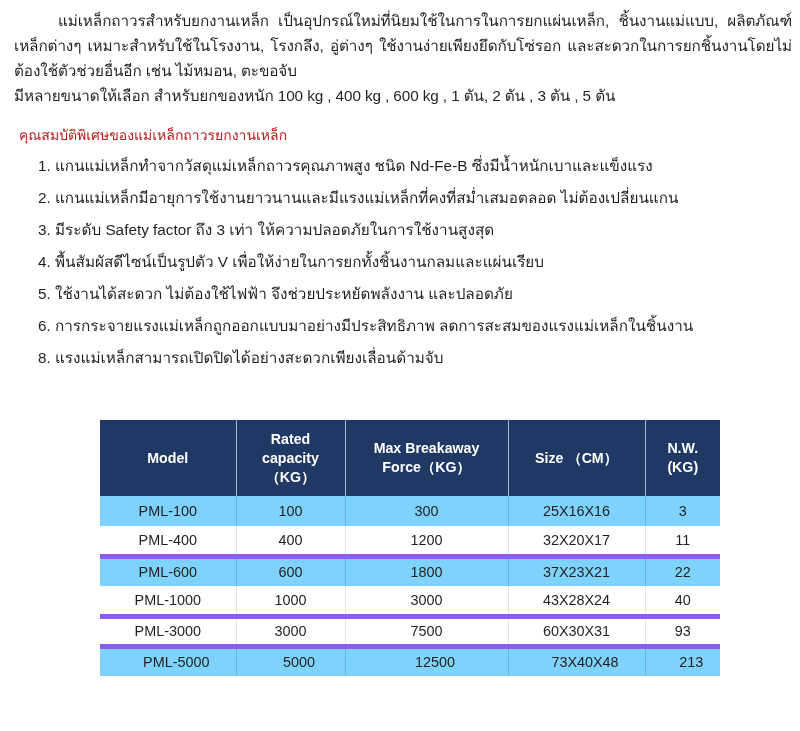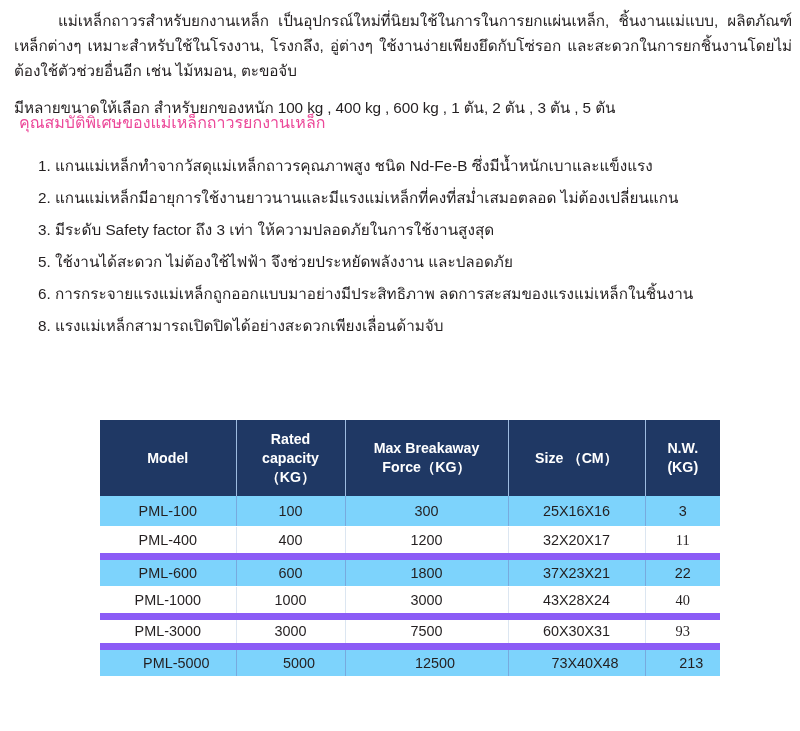--- a/index.html
+++ b/index.html
@@ -36,31 +36,31 @@
   }
   .intro p {
     margin: 0;
   }
   .intro .p-first {
     text-indent: 44px;
     text-align: justify;
     text-align-last: left;
   }
   .intro .p-sizes {
-    margin-top: 12px;
+    margin-top: 0px;
   }
 
   
   .section-heading {
     position: absolute;
     left: 19px;
-    top: 112px;
-    font-size: 16px;
+    top: 124px;
+    font-size: 14px;
     line-height: 22px;
-    color: #ec4899;
+    color: #b91c1c;
     white-space: nowrap;
   }
 
   
   .feature-list {
     position: absolute;
     left: 38px;
     top: 156px;
     width: 740px;
     list-style: none;
@@ -111,42 +111,41 @@
   }
 
   table.spec-table tbody td {
     font-size: 14.4px;
     line-height: 18px;
     height: 30px;
     text-align: center;
     vertical-align: middle;
     color: #231f20;
     border-right: 1px solid #d8e3f0;
-    border-bottom: 7px solid #8b5cf6;
+    border-bottom: 5px solid #8b5cf6;
     padding: 0 3px;
     box-sizing: border-box;
   }
   table.spec-table tbody td:last-child {
     border-right: none;
   }
   table.spec-table tbody tr.band td {
     background: #7dd3fc;
     border-right: 1px solid #77aade;
     border-bottom: 1px solid #ffffff;
   }
   table.spec-table tbody tr.band td:last-child {
     border-right: none;
   }
   table.spec-table tbody tr.plain td {
     background: #ffffff;
     border-right: 1px solid #dce6f1;
   }
   table.spec-table tbody tr.plain td:last-child {
     border-right: none;
-    font-family: Liberation Serif, serif;
   }
   table.spec-table tbody tr:last-child td {
     border-bottom: none;
     padding-left: 20px;
   }
 </style>
 </head>
 <body>
 
 <div class="page">
@@ -155,20 +154,21 @@
     <p class="p-first">แม่เหล็กถาวรสำหรับยกงานเหล็ก เป็นอุปกรณ์ใหม่ที่นิยมใช้ในการในการยกแผ่นเหล็ก, ชิ้นงานแม่แบบ, ผลิตภัณฑ์เหล็กต่างๆ เหมาะสำหรับใช้ในโรงงาน, โรงกลึง, อู่ต่างๆ ใช้งานง่ายเพียงยึดกับโซ่รอก และสะดวกในการยกชิ้นงานโดยไม่ต้องใช้ตัวช่วยอื่นอีก เช่น ไม้หมอน, ตะขอจับ</p>
     <p class="p-sizes">มีหลายขนาดให้เลือก สำหรับยกของหนัก 100 kg , 400 kg , 600 kg , 1 ตัน, 2 ตัน , 3 ตัน , 5 ตัน</p>
   </div>
 
   <div class="section-heading">คุณสมบัติพิเศษของแม่เหล็กถาวรยกงานเหล็ก</div>
 
   <ul class="feature-list">
     <li>1. แกนแม่เหล็กทำจากวัสดุแม่เหล็กถาวรคุณภาพสูง ชนิด Nd-Fe-B ซึ่งมีน้ำหนักเบาและแข็งแรง</li>
     <li>2. แกนแม่เหล็กมีอายุการใช้งานยาวนานและมีแรงแม่เหล็กที่คงที่สม่ำเสมอตลอด ไม่ต้องเปลี่ยนแกน</li>
     <li>3. มีระดับ Safety factor ถึง 3 เท่า ให้ความปลอดภัยในการใช้งานสูงสุด</li>
+    <li>4. พื้นสัมผัสดีไซน์เป็นรูปตัว V เพื่อให้ง่ายในการยกทั้งชิ้นงานกลมและแผ่นเรียบ</li>
     <li>5. ใช้งานได้สะดวก ไม่ต้องใช้ไฟฟ้า จึงช่วยประหยัดพลังงาน และปลอดภัย</li>
     <li>6. การกระจายแรงแม่เหล็กถูกออกแบบมาอย่างมีประสิทธิภาพ ลดการสะสมของแรงแม่เหล็กในชิ้นงาน</li>
     <li>8. แรงแม่เหล็กสามารถเปิดปิดได้อย่างสะดวกเพียงเลื่อนด้ามจับ</li>
   </ul>
 
   <div class="spec-table-wrap">
     <table class="spec-table">
       <colgroup>
         <col class="c-model">
         <col class="c-rated">

